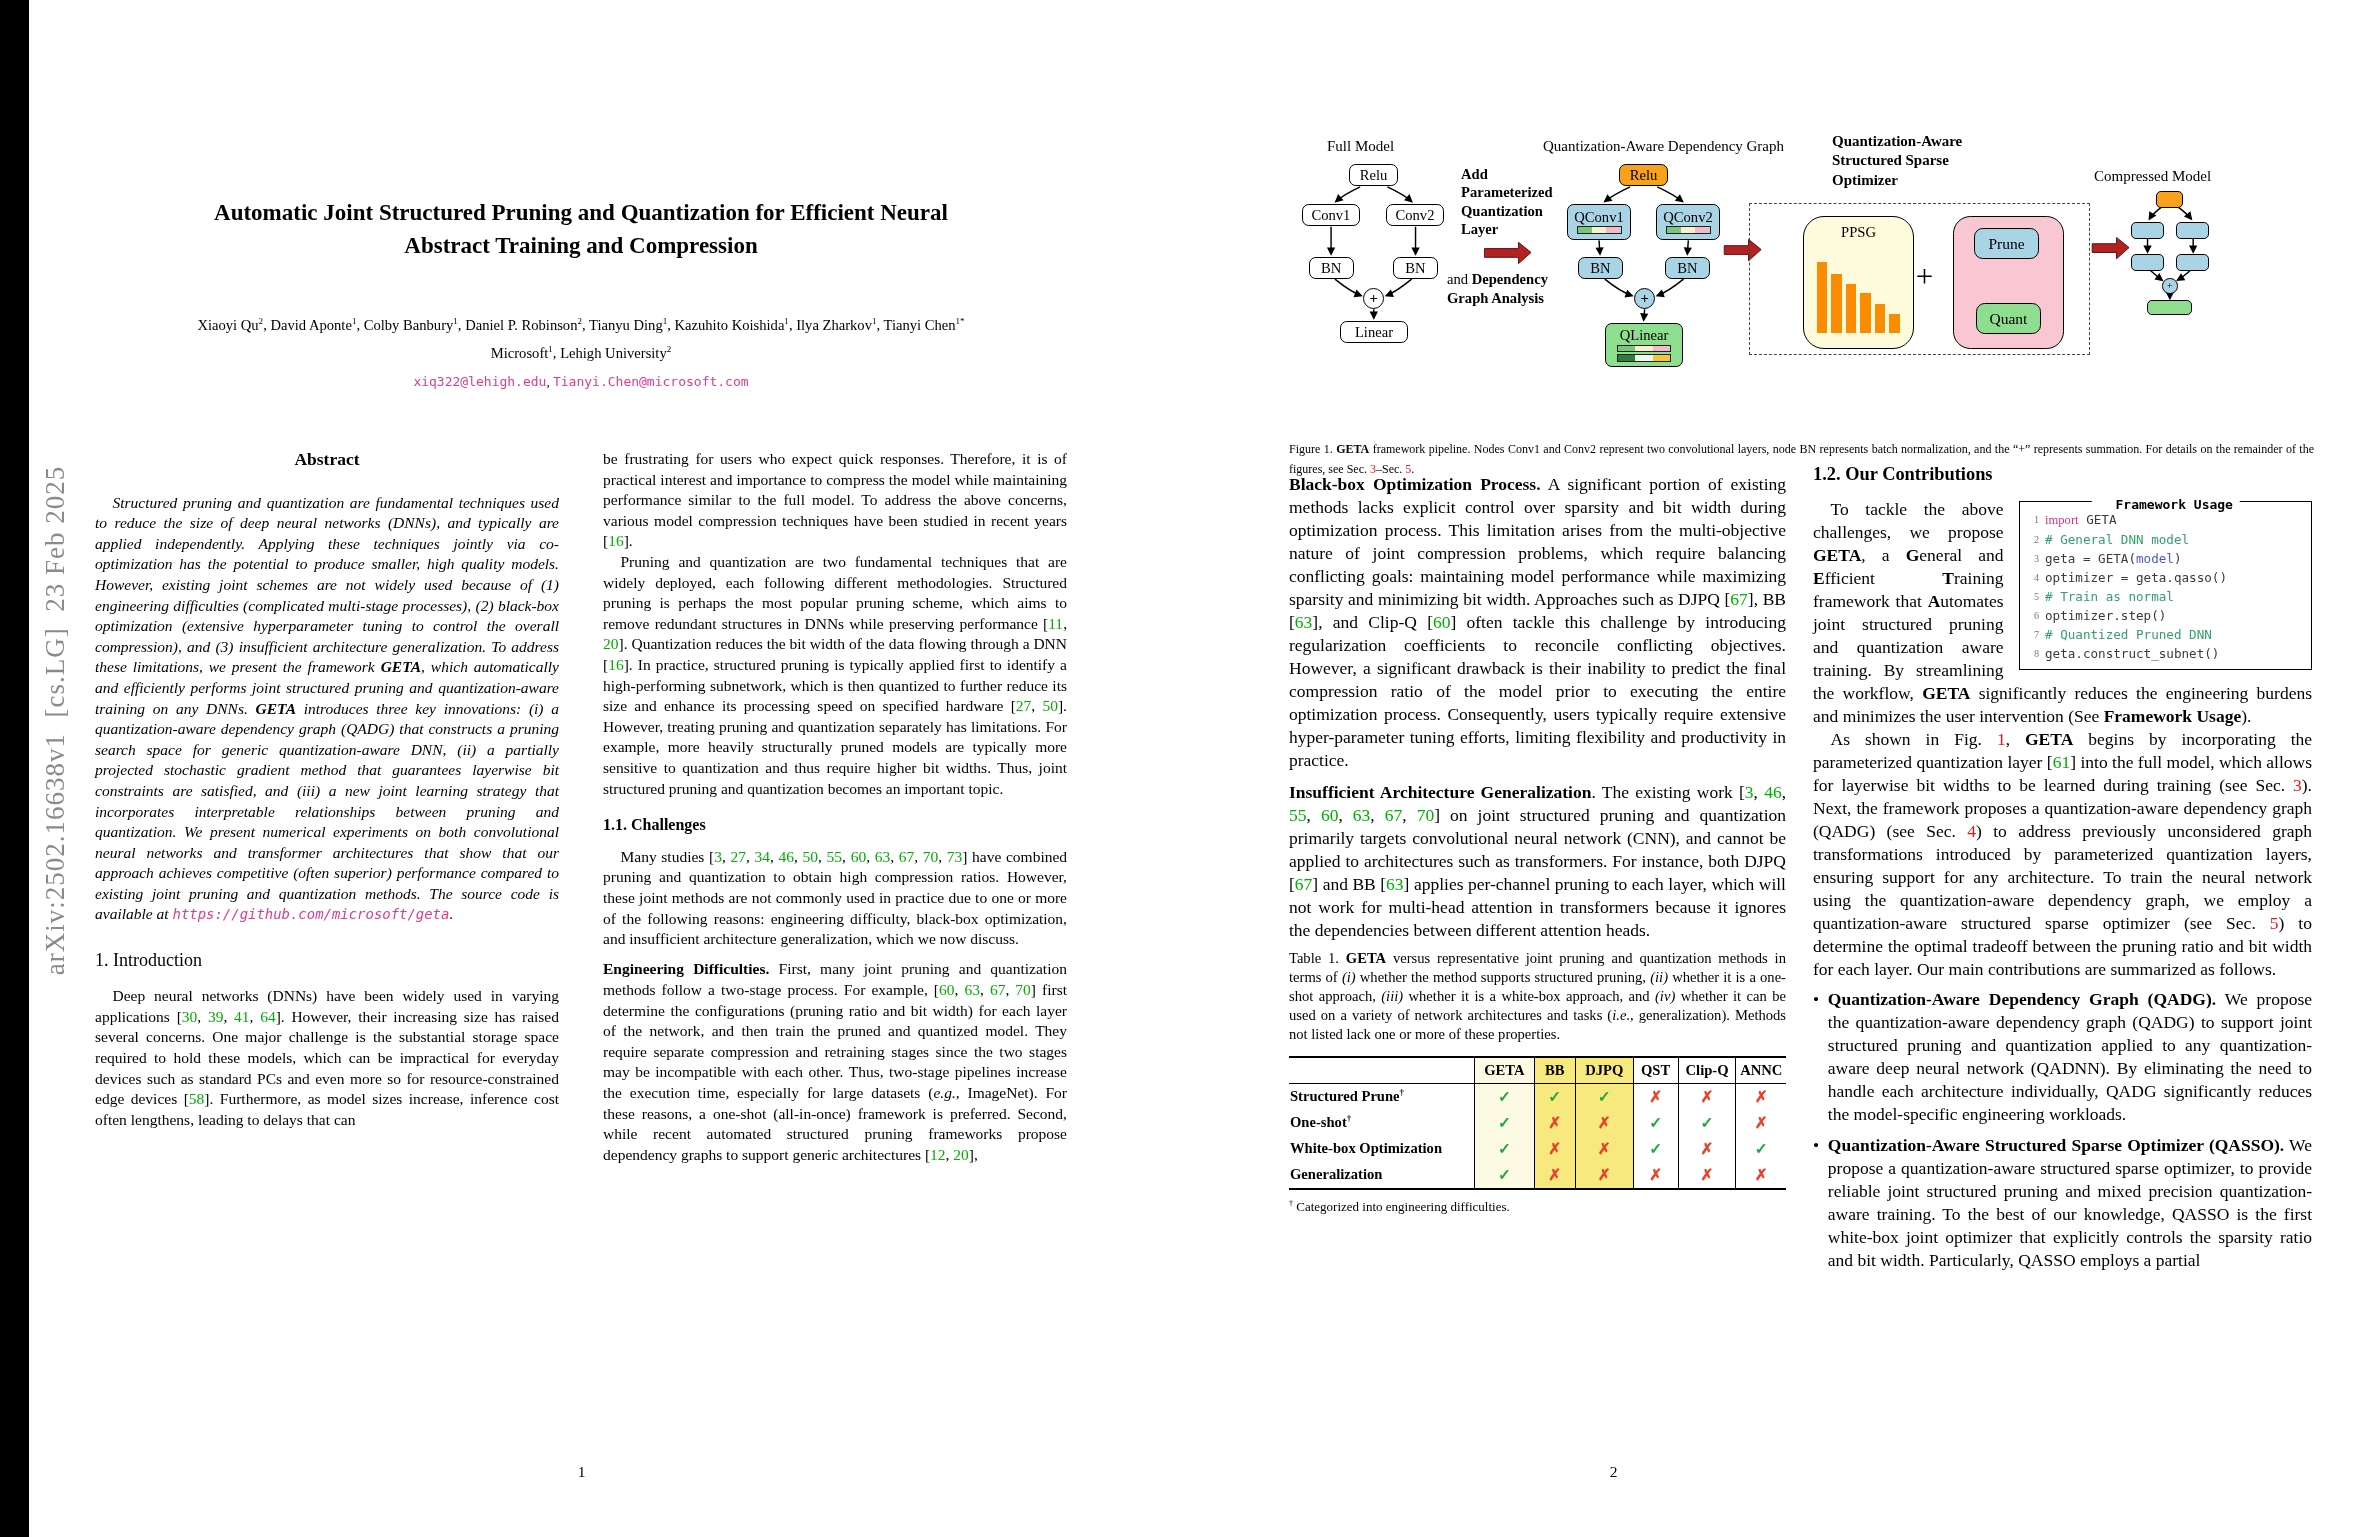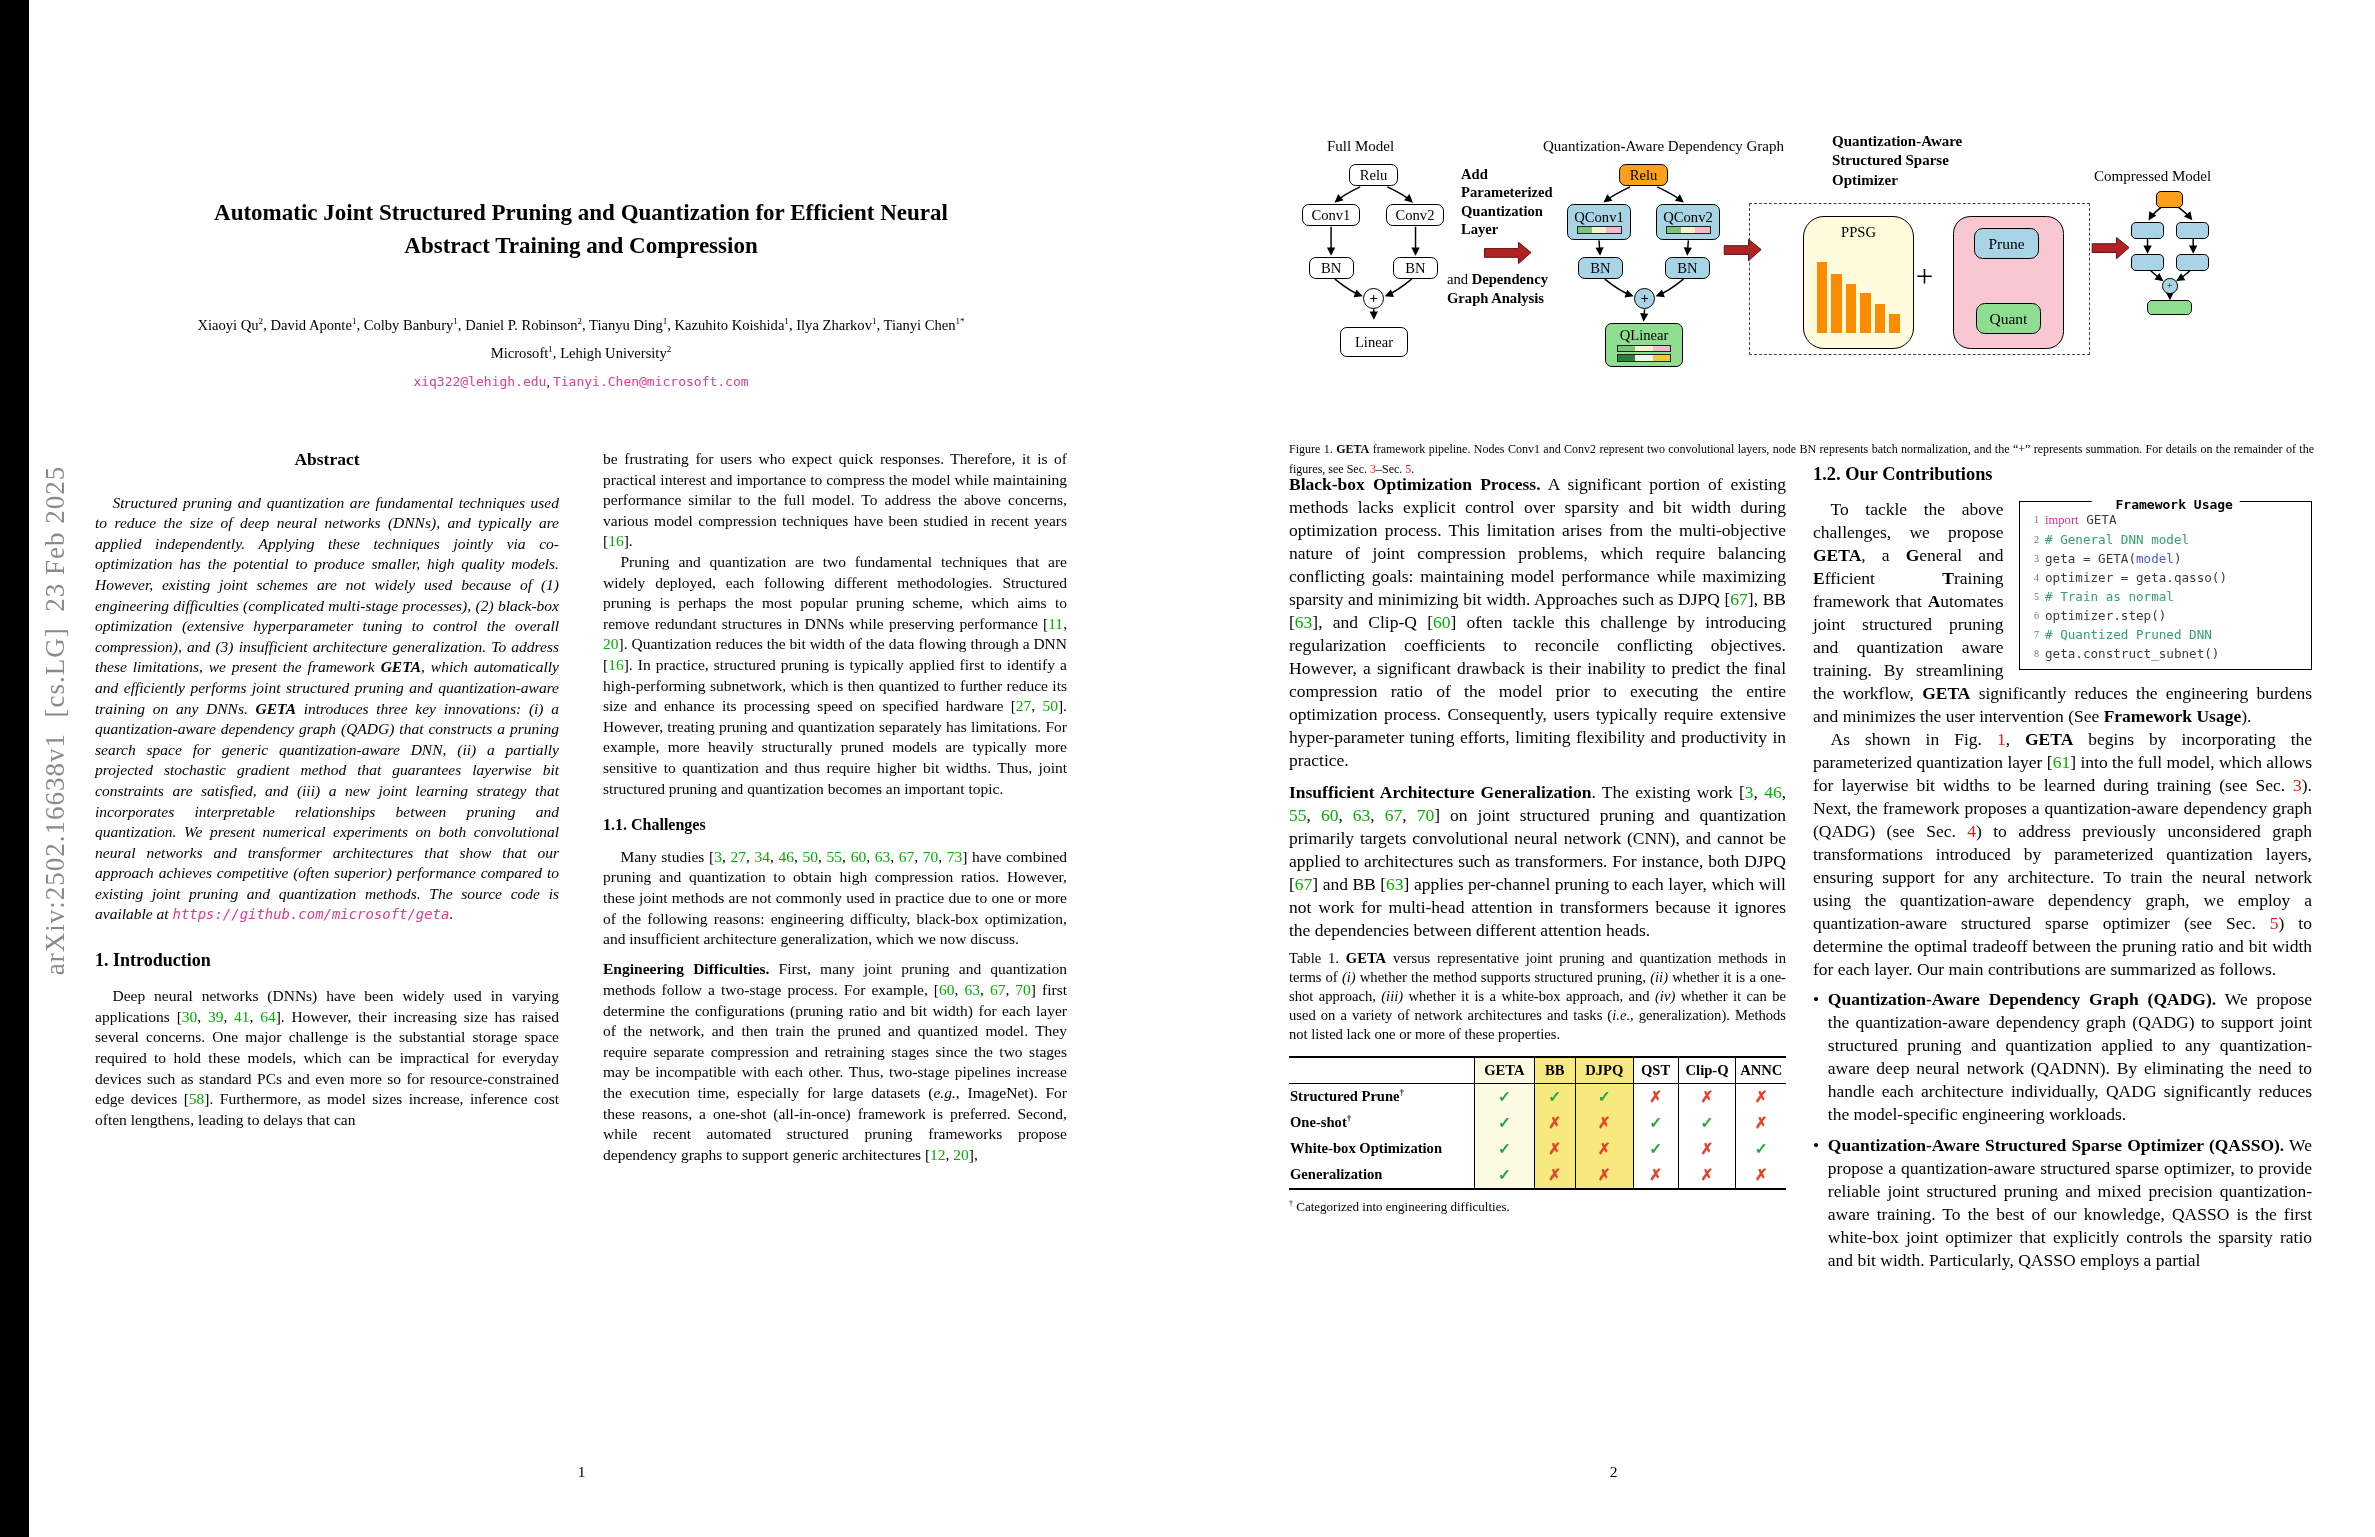--- a/index.html
+++ b/index.html
@@ -32,21 +32,21 @@
   .mu{color:var(--link-magenta);font-family:"DejaVu Sans Mono","Liberation Mono",monospace;font-size:0.9em;}
   .mono{font-family:"DejaVu Sans Mono","Liberation Mono",monospace;}
   .sup{font-size:62%;vertical-align:super;line-height:0;}
   
   #paper-title{left:95px;top:196px;width:972px;text-align:center;font-size:23px;font-weight:bold;line-height:33px;}
   #author-line{left:95px;top:317px;width:972px;text-align:center;font-size:14.6px;}
   #affil-line{left:95px;top:345px;width:972px;text-align:center;font-size:14.6px;}
   #email-line{left:95px;top:374px;width:972px;text-align:center;font-size:13px;}
   .h-abstract{text-align:center;font-weight:bold;font-size:17.5px;margin:0 0 23px 0;}
   .abstract-par{font-style:italic;text-indent:17.5px;}
-  .sec-h1{font-weight:bold;font-size:18px;margin:25px 0 15.5px 0;text-align:left;}
+  .sec-h1{font-weight:normal;font-size:18px;margin:25px 0 15.5px 0;text-align:left;}
   .sec-h2{font-weight:bold;font-size:16px;margin:15.5px 0 11.6px 0;text-align:left;}
   .pageno{position:absolute;font-size:15.5px;text-align:center;width:39px;}
   
   #figure1{left:1300px;top:82px;width:932px;height:306px;}
   #figure1 svg{position:absolute;left:0;top:0;z-index:1;}
   .conn{fill:none;stroke:#000;stroke-width:1.5px;}
   .redarrow{fill:var(--accent-arrow-red);stroke:#5e1010;stroke-width:1px;}
   .fnode{
     position:absolute;border:1.5px solid #000;border-radius:6.8px;background:#fff;
     display:flex;align-items:center;justify-content:center;font-size:14.6px;
@@ -198,21 +198,21 @@
     <div>and <span class="b">Dependency</span></div>
     <div><span class="b">Graph Analysis</span></div>
   </div>
 
   <div class="fnode" style="left:49px;top:82px;width:49px;height:22px;">Relu</div>
   <div class="fnode" style="left:1.9px;top:122px;width:58px;height:22px;">Conv1</div>
   <div class="fnode" style="left:86px;top:122px;width:58px;height:22px;">Conv2</div>
   <div class="fnode" style="left:8.7px;top:175px;width:45px;height:22px;">BN</div>
   <div class="fnode" style="left:93px;top:175px;width:45px;height:22px;">BN</div>
   <div class="fnode plusnode" style="left:63px;top:206px;width:21.3px;height:21.3px;">+</div>
-  <div class="fnode" style="left:40px;top:245px;width:68px;height:30px;">Linear</div>
+  <div class="fnode" style="left:40px;top:239px;width:68px;height:22px;">Linear</div>
 
   <div class="fnode orangenode" style="left:319px;top:82px;width:49px;height:22px;">Relu</div>
   <div class="fnode bluenode qnode" style="left:267px;top:122px;width:64px;height:36px;">
     <span>QConv1</span>
     <span class="minibar">
         <i class="s1"></i>
         <i class="s2"></i>
         <i class="s3"></i>
       </span>
   </div>

